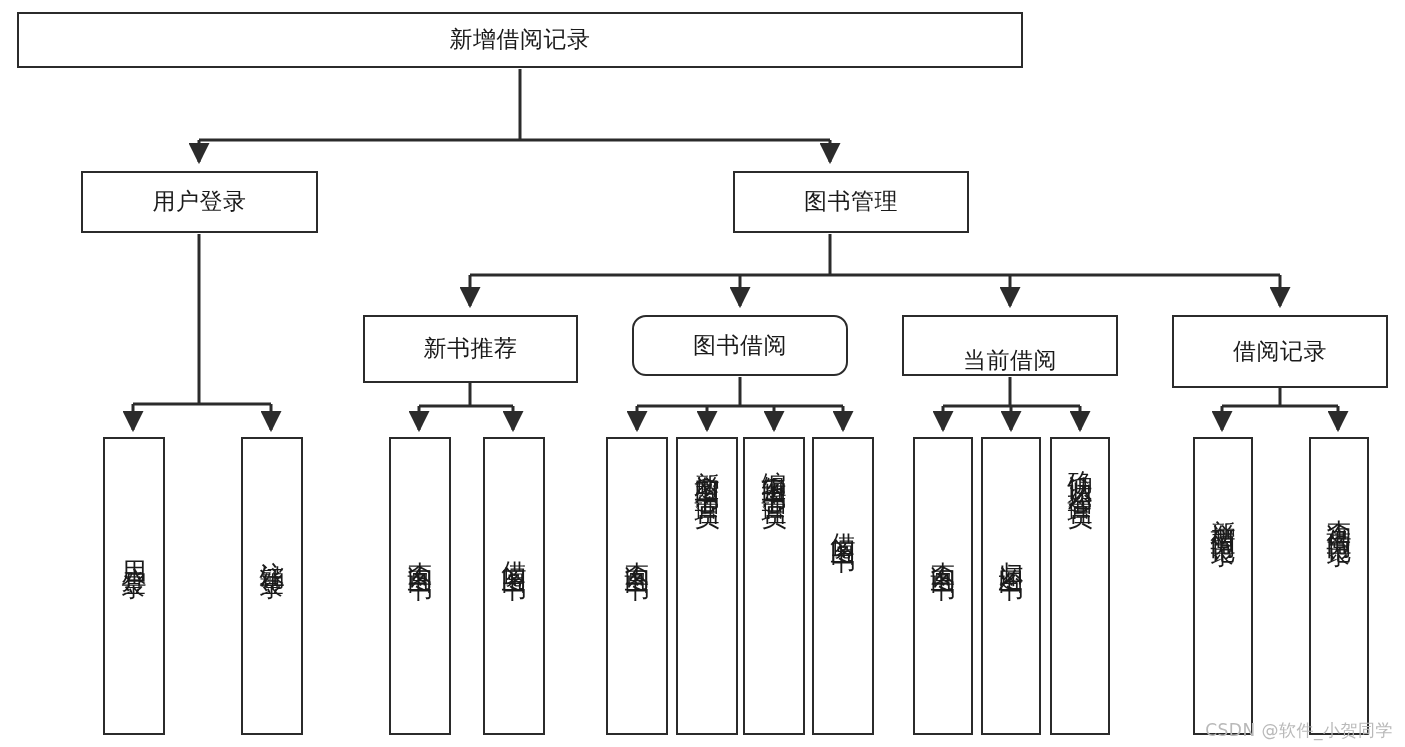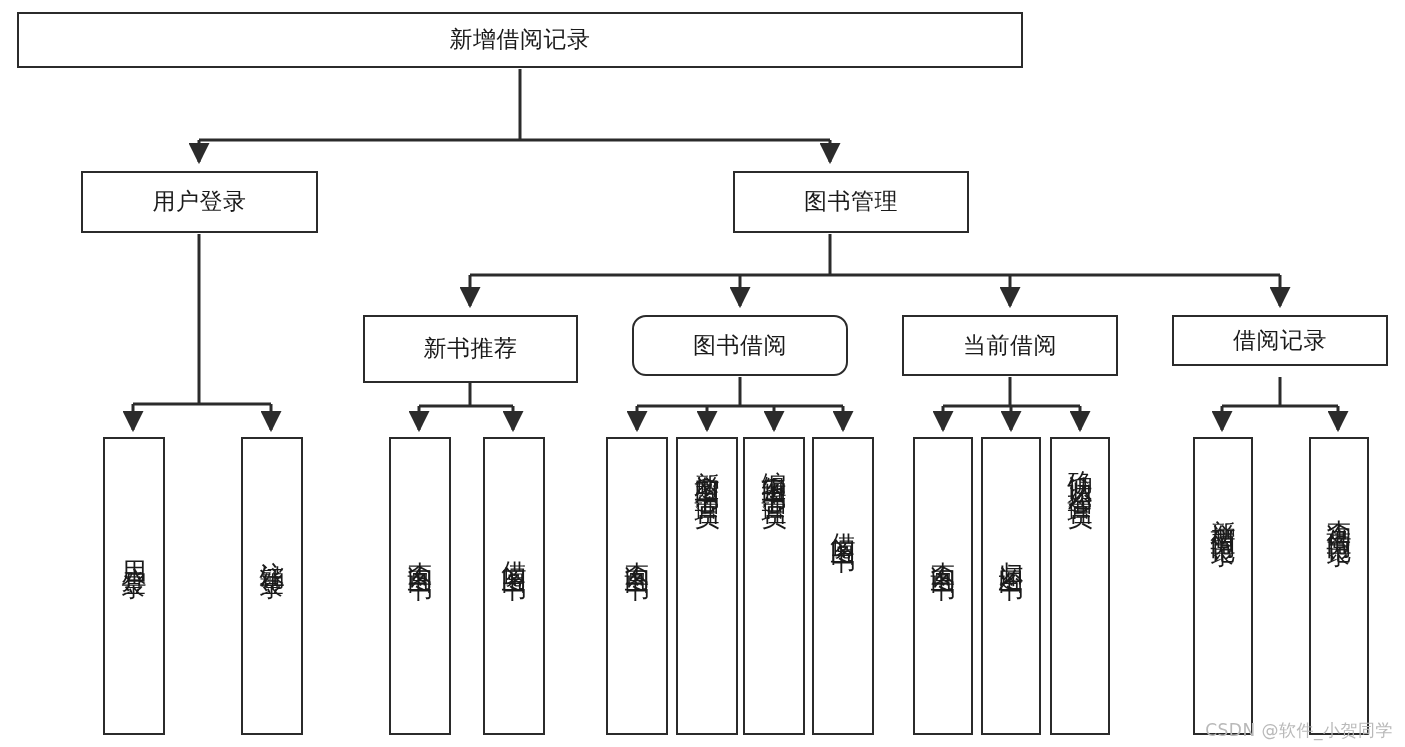--- a/index.html
+++ b/index.html
@@ -145,25 +145,25 @@
   </div>
 
   <div class="node horizontal" style="left:363px; top:315px; width:215px; height:68px;">
     <span class="node-label">新书推荐</span>
   </div>
 
   <div class="node horizontal" style="left:632px; top:315px; width:216px; height:61px;border-radius:14px;">
     <span class="node-label">图书借阅</span>
   </div>
 
-  <div class="node horizontal" style="left:902px; top:315px; width:216px; height:61px;">
+  <div class="node horizontal" style="left:902px; top:315px; width:216px; height:61px;align-items:flex-end;">
     <span class="node-label">当前借阅</span>
   </div>
 
-  <div class="node horizontal" style="left:1172px; top:315px; width:216px; height:51px;">
+  <div class="node horizontal" style="left:1172px; top:315px; width:216px; height:73px;">
     <span class="node-label">借阅记录</span>
   </div>
 
   <div class="node vertical low" style="left:103px; top:437px; width:62px; height:298px;">
     <span class="node-label">用户登录</span>
   </div>
 
   <div class="node vertical low" style="left:241px; top:437px; width:62px; height:298px;">
     <span class="node-label">注销登录</span>
   </div>

